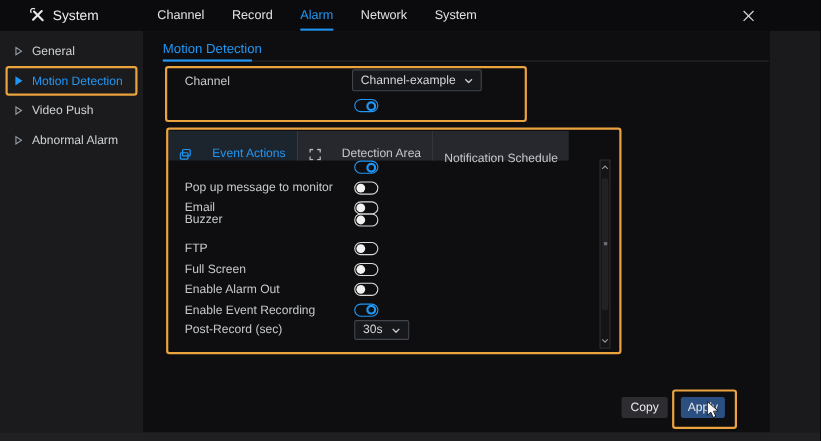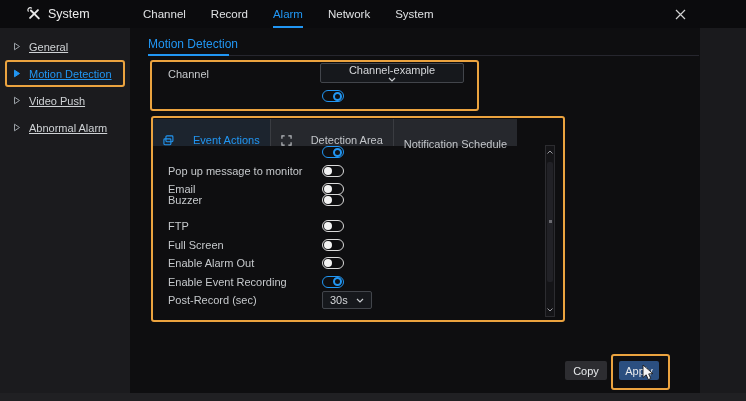--- a/index.html
+++ b/index.html
@@ -7,21 +7,21 @@
     font-family:"Liberation Sans", sans-serif;background:#121214;}
   
   #topbar{position:absolute;left:0;top:0;width:746px;height:28px;background:#0b0b0d;}
   #app-title{position:absolute;left:27px;top:0;height:28px;display:flex;align-items:center;gap:7px;color:#ececec;font-size:12.5px;}
   #topnav-tabs{position:absolute;left:143px;top:0;height:28px;display:flex;gap:25px;}
   .topnav-tab{height:28px;display:flex;align-items:center;color:#dfe1e3;font-size:11.5px;cursor:default;box-sizing:border-box;border-bottom:2px solid transparent;padding-top:2px;}
   .topnav-tab.active{color:#2196f3;border-bottom-color:#2196f3;}
   #close-btn{position:absolute;left:672px;top:7px;width:16px;height:15px;display:flex;align-items:center;justify-content:center;}
   
   #sidebar{position:absolute;left:0;top:28px;width:130px;height:365px;background:#1b1b1e;padding-top:5px;box-sizing:border-box;}
-  .side-item{height:27px;margin-left:5px;width:120px;display:flex;align-items:center;gap:8px;padding-left:6px;box-sizing:border-box;border:2px solid transparent;border-radius:3px;color:#cfd2d5;font-size:11px;text-decoration:underline;}
+  .side-item{height:27px;margin-left:5px;width:120px;display:flex;align-items:center;gap:8px;padding-left:6px;box-sizing:border-box;border:2px solid transparent;border-radius:3px;color:#cfd2d5;font-size:11px;}
   .side-item .tri path{fill:none;stroke:#9aa0a6;stroke-width:1;}
   .side-item.active{color:#2196f3;}
   .side-item.active .tri path{fill:#2196f3;stroke:#2196f3;}
   .side-item.highlighted{border-color:#eba33f;}
   
   #content{position:absolute;left:130px;top:28px;width:570px;height:365px;background:#0e0e10;}
   #rightstrip{position:absolute;left:700px;top:28px;width:46px;height:365px;background:#1a1a1d;}
   #bottomstrip{position:absolute;left:0;top:393px;width:746px;height:8px;background:#202023;}
   #page-title{position:absolute;left:18px;top:9px;color:#2196f3;font-size:12px;}
   #title-divider{position:absolute;left:18px;top:27px;width:551px;height:1px;background:#26262e;}
@@ -127,21 +127,21 @@
     </div>
 
   <div id="content">
     <div id="page-title">Motion Detection</div>
     <div id="title-divider"></div>
     <div id="title-underline"></div>
 
     <div class="annot" style="left:20px;top:32px;width:325px;height:47px;"></div>
 
     <div class="fieldlabel" style="left:38px;top:40px;">Channel</div>
-    <div class="dropdown" style="left:190px;top:35px;width:144px;height:20px;flex-direction:column;">
+    <div class="dropdown" style="left:190px;top:35px;width:118px;height:20px;">
       <span>Channel-example</span>
       <svg width="8" height="5" viewBox="0 0 8 5">
           <path d="M1 1 L4 4 L7 1" stroke="#c9ccd0" stroke-width="1.2" fill="none"></path>
         </svg>
     </div>
 
     <div class="toggle on" style="left:192px;top:62px;">
         <div class="knob"></div>
       </div>
 

